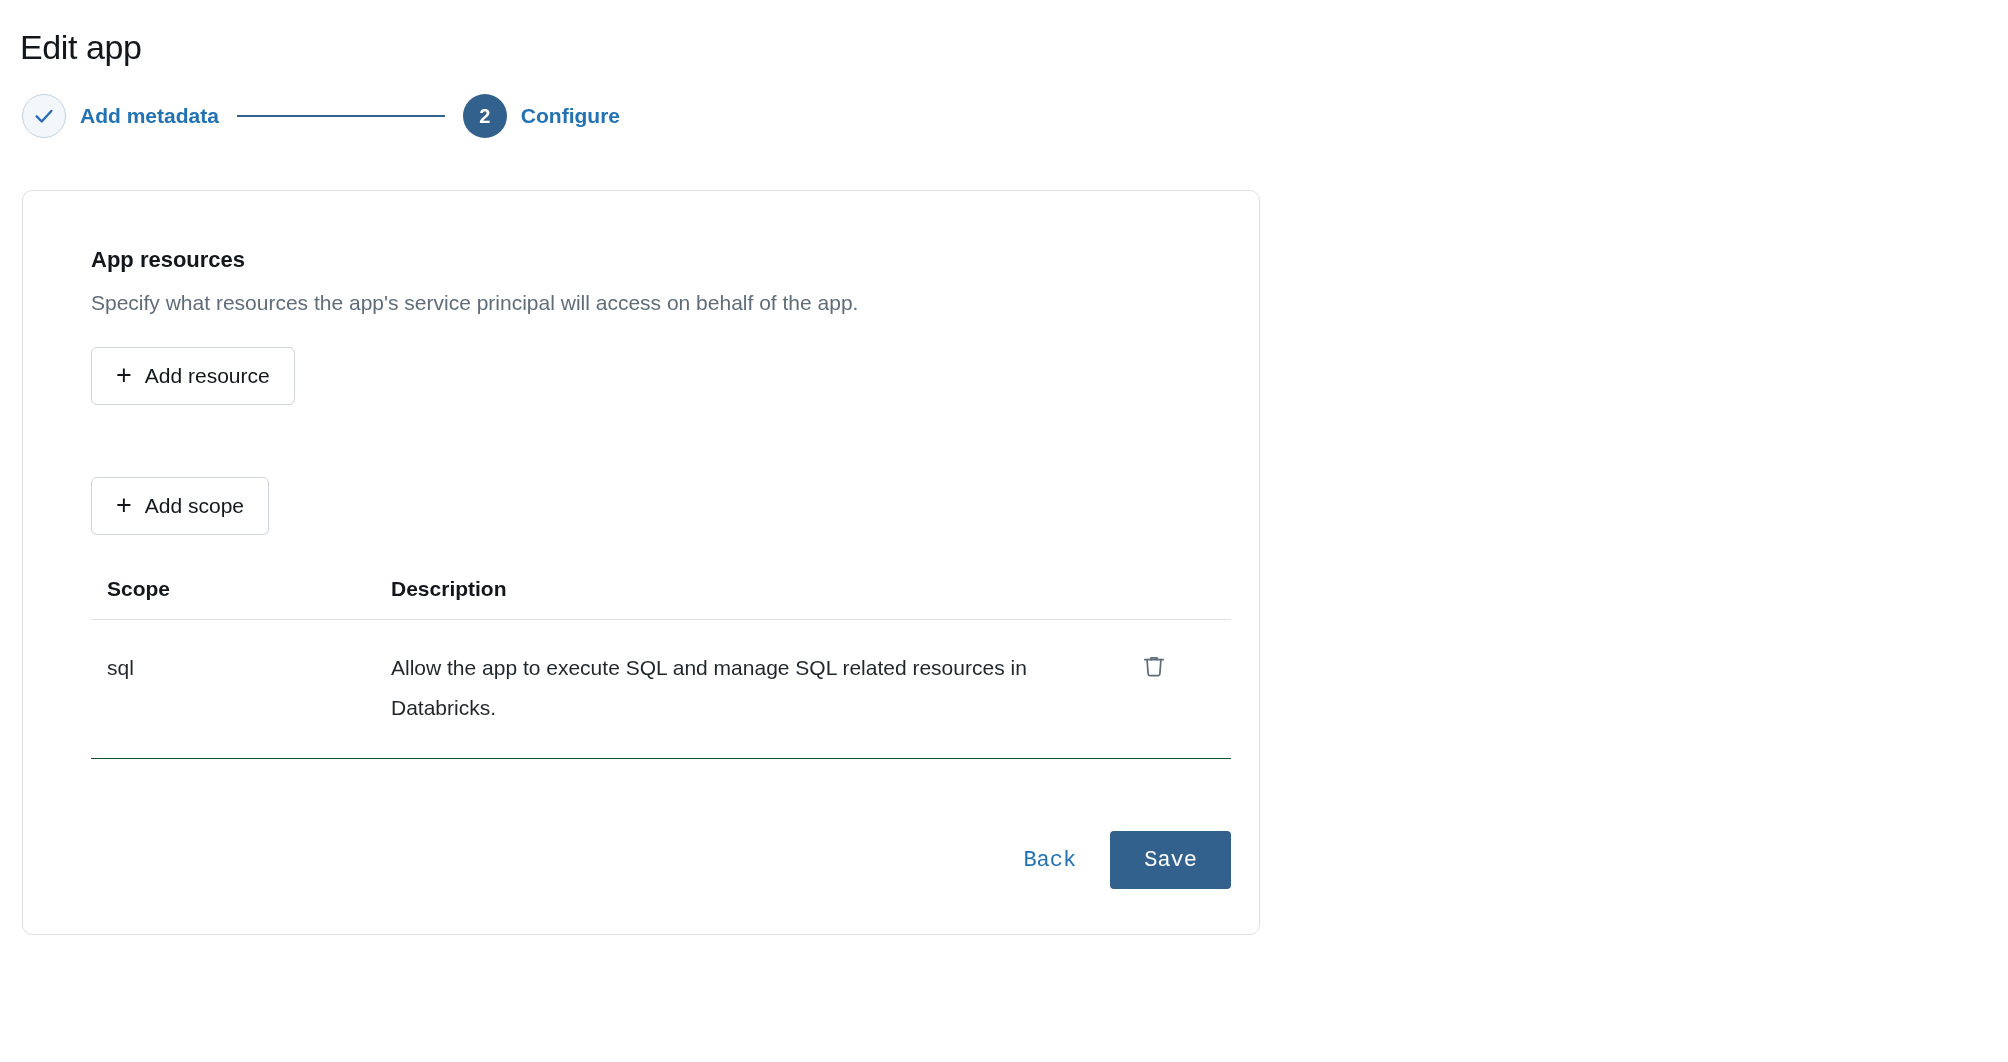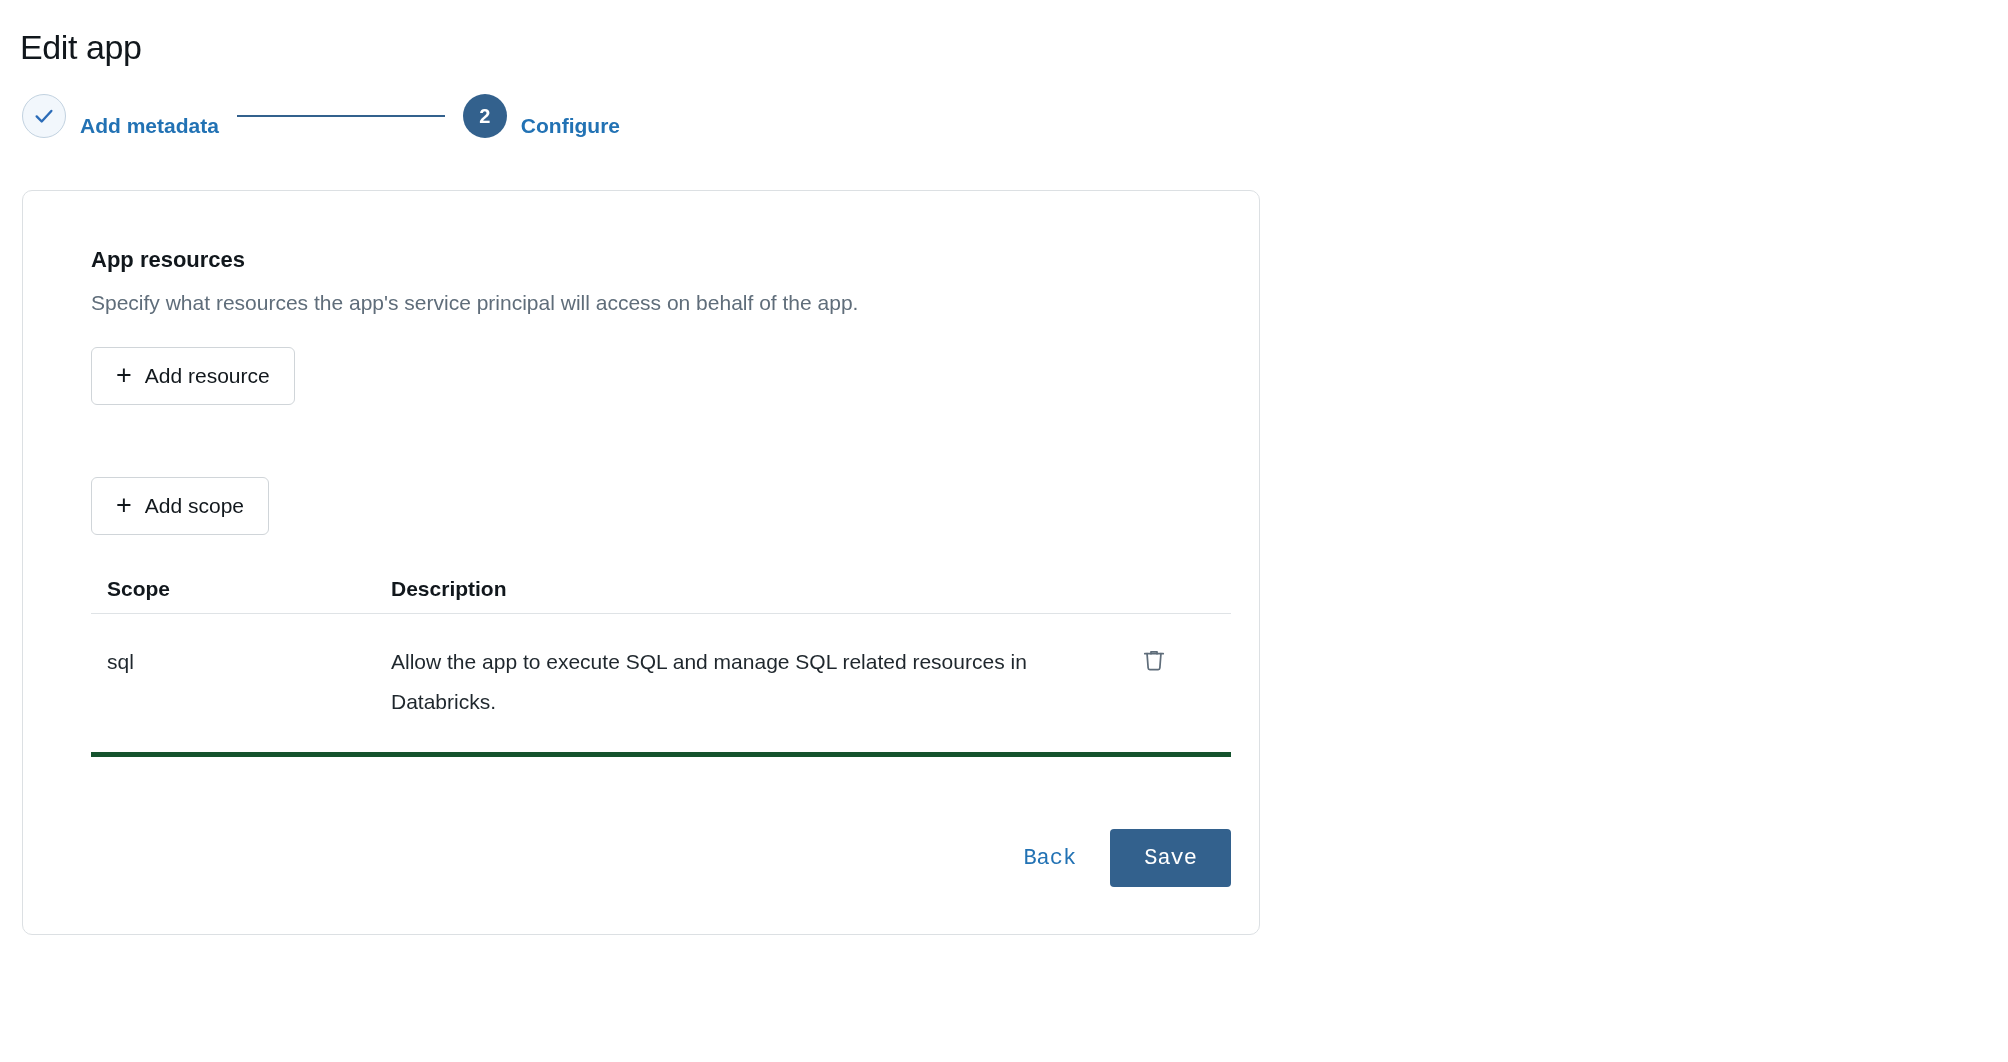--- a/index.html
+++ b/index.html
@@ -38,21 +38,21 @@
   .stepper {
     position: absolute;
     left: 22px;
     top: 88px;
     display: flex;
     align-items: center;
     height: 56px;
   }
   .step {
     display: flex;
-    align-items: flex-end;
+    align-items: center;
     gap: 14px;
   }
   .step-circle {
     width: 44px;
     height: 44px;
     border-radius: 50%;
     display: flex;
     align-items: center;
     justify-content: center;
     font-size: 20px;
@@ -141,31 +141,31 @@
   .scope-table {
     width: 1140px;
     border-collapse: collapse;
     margin-top: 42px;
   }
   .scope-table th {
     text-align: left;
     font-size: 21px;
     font-weight: bold;
     color: #11171c;
-    padding: 0 0 12px 0;
+    padding: 0 0 18px 0;
     border-bottom: 1px solid #dfe3e6;
   }
   .scope-table th.col-scope { width: 300px; padding-left: 16px; }
   .scope-table th.col-desc { width: 720px; margin-left: 8px; }
   .scope-table th.col-action { width: 120px; }
   .scope-table td {
     font-size: 21px;
     color: #1f272d;
     padding: 28px 0 30px 0;
-    border-bottom: 5px solid #14532d;
+    border-bottom: 1px solid #14532d;
     vertical-align: top;
     line-height: 40px;
   }
   .scope-table td.col-scope { padding-left: 16px; }
   .scope-table td.col-desc { padding-right: 40px; }
   .scope-table td.col-action {
     text-align: left;
     padding-left: 26px;
   }
   .trash-btn {

